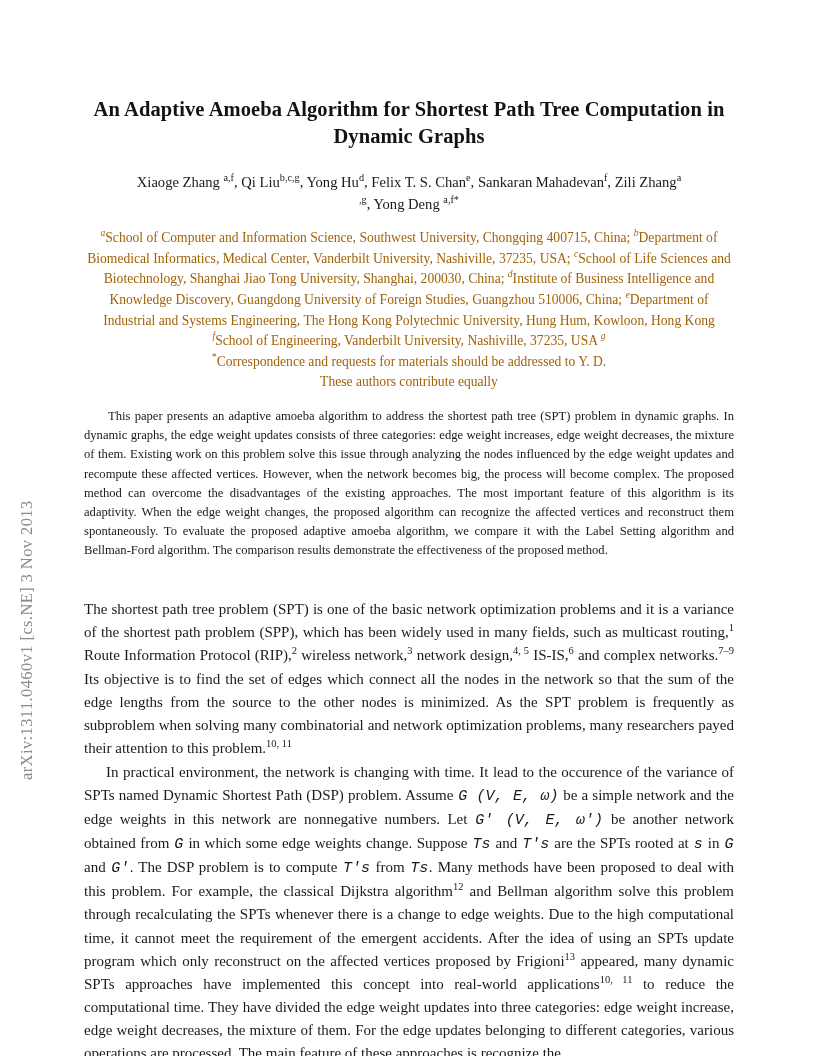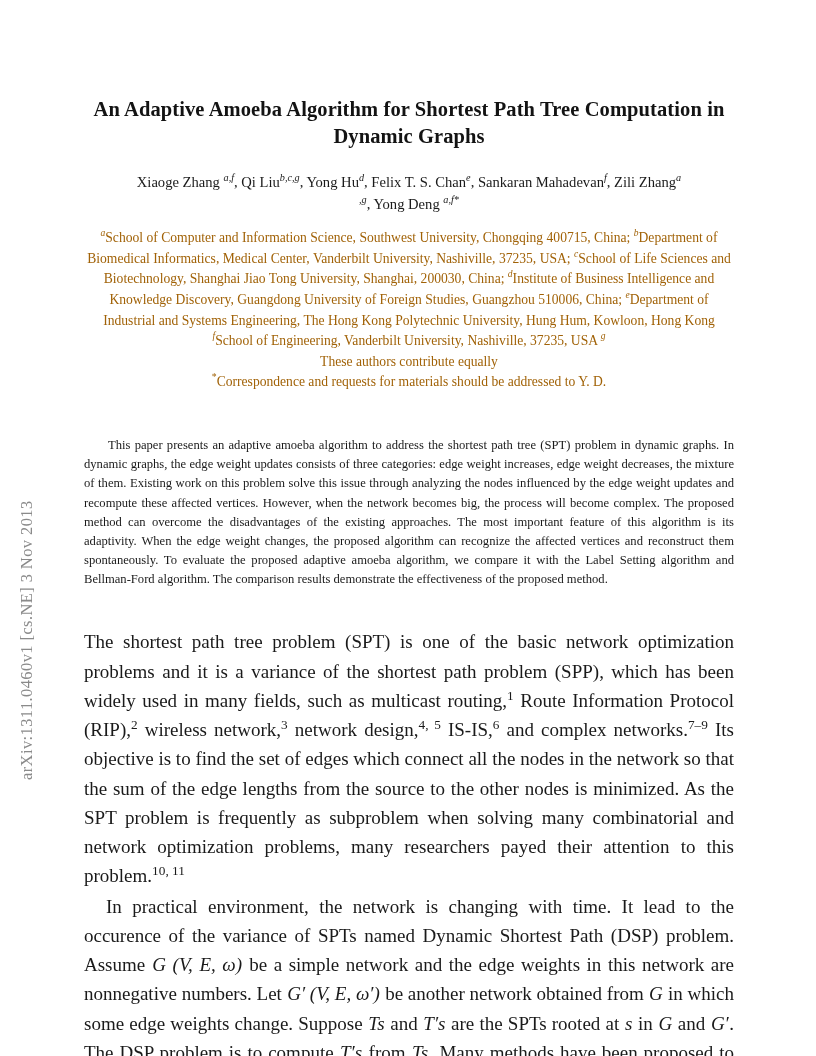--- a/index.html
+++ b/index.html
@@ -55,21 +55,20 @@
 
   #authors {
     margin-top: 22px;
     text-align: center;
     font-size: 14.6px;
     line-height: 1.5;
     color: #1a1a1a;
   }
   #authors .sup {
     font-size: 0.70em;
-    font-style: italic;
     vertical-align: super;
     line-height: 0;
   }
 
   #affiliations {
     margin-top: 12px;
     text-align: center;
     font-size: 13.6px;
     line-height: 1.52;
     color: #a16207;
@@ -81,48 +80,48 @@
     line-height: 0;
   }
   #affiliations .star {
     font-size: 0.72em;
     vertical-align: super;
     line-height: 0;
   }
   .aff-center-line { display: block; }
 
   #abstract {
-    margin-top: 43px;
+    margin-top: 14px;
     text-align: justify;
     text-justify: inter-word;
     font-size: 12.6px;
     line-height: 1.52;
     text-indent: 24px;
     color: #1a1a1a;
     hyphens: none;
   }
 
   .body-para {
     text-align: justify;
     text-justify: inter-word;
-    font-size: 19px;
+    font-size: 15px;
     line-height: 1.54;
     color: #1a1a1a;
     margin: 0;
   }
   #body-1 { margin-top: 38px; text-indent: 0; }
   #body-2 { margin-top: 1px; text-indent: 22px; }
 
   .ref {
     font-size: 0.70em;
     vertical-align: super;
     line-height: 0;
   }
   .mathit {
-    font-family: Liberation Serif, serif;
+    font-family: Liberation Mono, monospace;
     font-style: italic;
     padding: 0 0.5px;
   }
 </style>
 </head>
 <body>
 
 <div id="page">
 
   <div id="arxiv-stamp">arXiv:1311.0460v1  [cs.NE]  3 Nov 2013</div>
@@ -131,24 +130,24 @@
 
     <h1 id="title">An Adaptive Amoeba Algorithm for Shortest Path Tree Computation in Dynamic Graphs</h1>
 
     <div id="authors">
       <span>Xiaoge Zhang <span class="sup">a,f</span>, Qi Liu<span class="sup">b,c,g</span>, Yong Hu<span class="sup">d</span>, Felix T. S. Chan<span class="sup">e</span>, Sankaran Mahadevan<span class="sup">f</span>, Zili Zhang<span class="sup">a</span></span><br>
       <span><span class="sup">,g</span>, Yong Deng <span class="sup">a,f*</span></span>
     </div>
 
     <div id="affiliations">
       <span><span class="sup">a</span>School of Computer and Information Science, Southwest University, Chongqing 400715, China; <span class="sup">b</span>Department of Biomedical Informatics, Medical Center, Vanderbilt University, Nashiville, 37235, USA; <span class="sup">c</span>School of Life Sciences and Biotechnology, Shanghai Jiao Tong University, Shanghai, 200030, China; <span class="sup">d</span>Institute of Business Intelligence and Knowledge Discovery, Guangdong University of Foreign Studies, Guangzhou 510006, China; <span class="sup">e</span>Department of Industrial and Systems Engineering, The Hong Kong Polytechnic University, Hung Hum, Kowloon, Hong Kong <span class="sup">f</span>School of Engineering, Vanderbilt University, Nashiville, 37235, USA <span class="sup">g</span></span>
-      <span class="aff-center-line">These authors contribute equally</span>
       <span class="aff-center-line">
         <span class="star">*</span><span>Correspondence and requests for materials should be addressed to Y. D.</span>
       </span>
+      <span class="aff-center-line">These authors contribute equally</span>
     </div>
 
     <p id="abstract">This paper presents an adaptive amoeba algorithm to address the shortest path tree (SPT) problem in dynamic graphs. In dynamic graphs, the edge weight updates consists of three categories: edge weight increases, edge weight decreases, the mixture of them. Existing work on this problem solve this issue through analyzing the nodes influenced by the edge weight updates and recompute these affected vertices. However, when the network becomes big, the process will become complex. The proposed method can overcome the disadvantages of the existing approaches. The most important feature of this algorithm is its adaptivity. When the edge weight changes, the proposed algorithm can recognize the affected vertices and reconstruct them spontaneously. To evaluate the proposed adaptive amoeba algorithm, we compare it with the Label Setting algorithm and Bellman-Ford algorithm. The comparison results demonstrate the effectiveness of the proposed method.</p>
 
     <p id="body-1" class="body-para">The shortest path tree problem (SPT) is one of the basic network optimization problems and it is a variance of the shortest path problem (SPP), which has been widely used in many fields, such as multicast routing,<span class="ref">1</span> Route Information Protocol (RIP),<span class="ref">2</span> wireless network,<span class="ref">3</span> network design,<span class="ref">4, 5</span> IS-IS,<span class="ref">6</span> and complex networks.<span class="ref">7–9</span> Its objective is to find the set of edges which connect all the nodes in the network so that the sum of the edge lengths from the source to the other nodes is minimized. As the SPT problem is frequently as subproblem when solving many combinatorial and network optimization problems, many researchers payed their attention to this problem.<span class="ref">10, 11</span></p>
 
     <p id="body-2" class="body-para">In practical environment, the network is changing with time. It lead to the occurence of the variance of SPTs named Dynamic Shortest Path (DSP) problem. Assume <span class="mathit">G (V, E, ω)</span> be a simple network and the edge weights in this network are nonnegative numbers. Let <span class="mathit">G′ (V, E, ω′)</span> be another network obtained from <span class="mathit">G</span> in which some edge weights change. Suppose <span class="mathit">Ts</span> and <span class="mathit">T′s</span> are the SPTs rooted at <span class="mathit">s</span> in <span class="mathit">G</span> and <span class="mathit">G′</span>. The DSP problem is to compute <span class="mathit">T′s</span> from <span class="mathit">Ts</span>. Many methods have been proposed to deal with this problem. For example, the classical Dijkstra algorithm<span class="ref">12</span> and Bellman algorithm solve this problem through recalculating the SPTs whenever there is a change to edge weights. Due to the high computational time, it cannot meet the requirement of the emergent accidents. After the idea of using an SPTs update program which only reconstruct on the affected vertices proposed by Frigioni<span class="ref">13</span> appeared, many dynamic SPTs approaches have implemented this concept into real-world applications<span class="ref">10, 11</span> to reduce the computational time. They have divided the edge weight updates into three categories: edge weight increase, edge weight decreases, the mixture of them. For the edge updates belonging to different categories, various operations are processed. The main feature of these approaches is recognize the</p>
 
   </div>
 </div>

